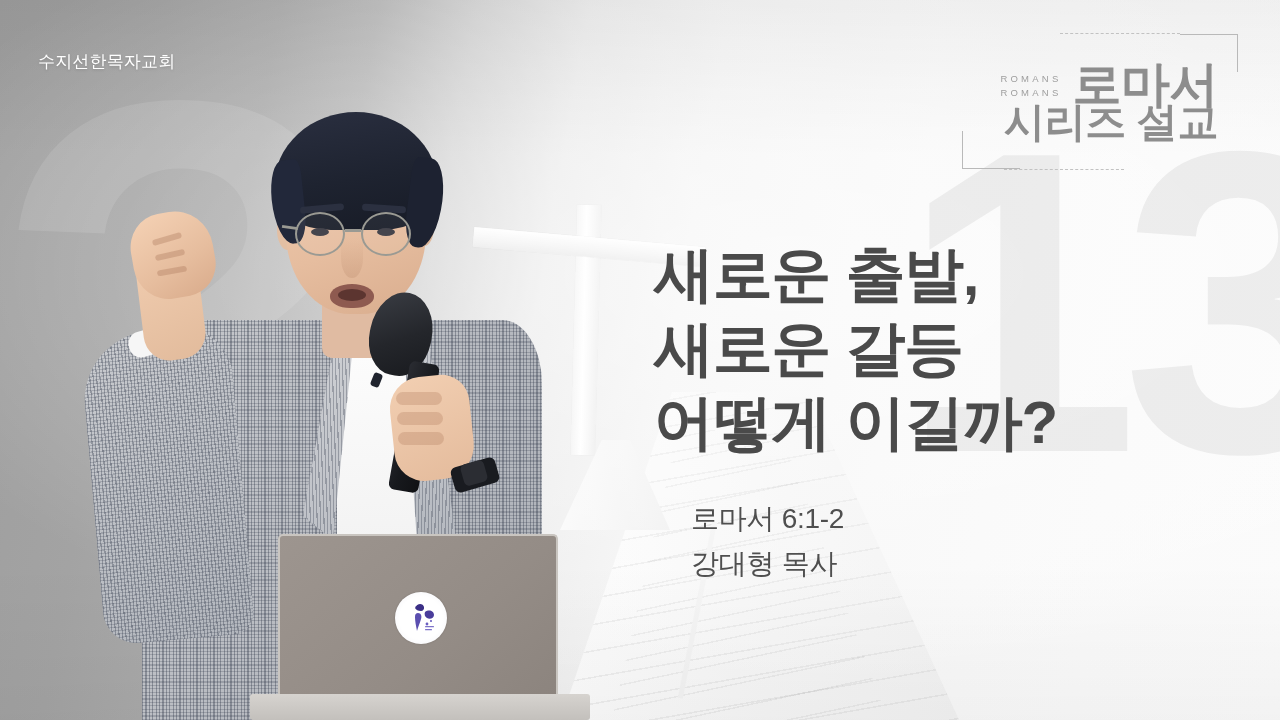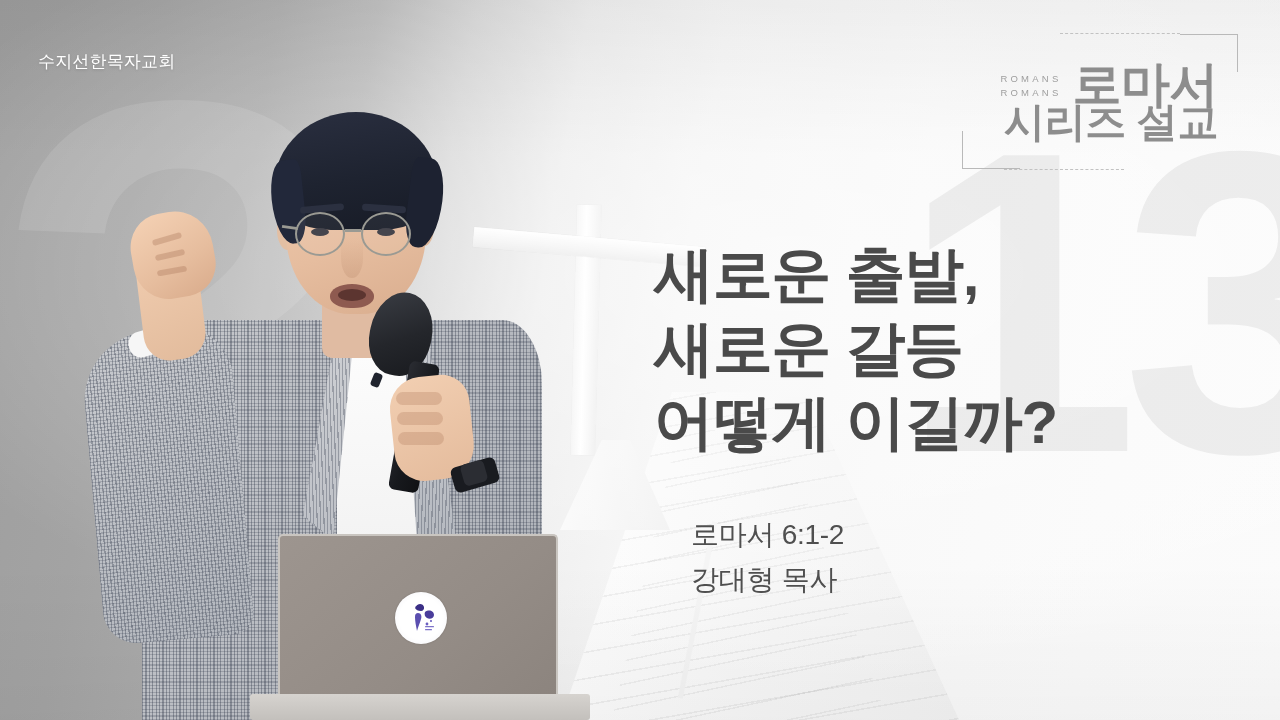--- a/index.html
+++ b/index.html
@@ -422,21 +422,21 @@
   .headline {
     position: absolute; left: 654px; top: 238px;
     font-size: 60px;
     font-weight: 700;
     color: #4a4a4a;
     line-height: 1.23;
     letter-spacing: -.022em;
     white-space: pre;
   }
   .sub {
-    position: absolute; left: 691px; top: 513px;
+    position: absolute; left: 691px; top: 497px;
     font-size: 28px;
     font-weight: 400;
     color: #4f4f4f;
     line-height: 1.60;
     letter-spacing: -.01em;
     white-space: pre;
   }
 </style>
 </head>
 <body>

